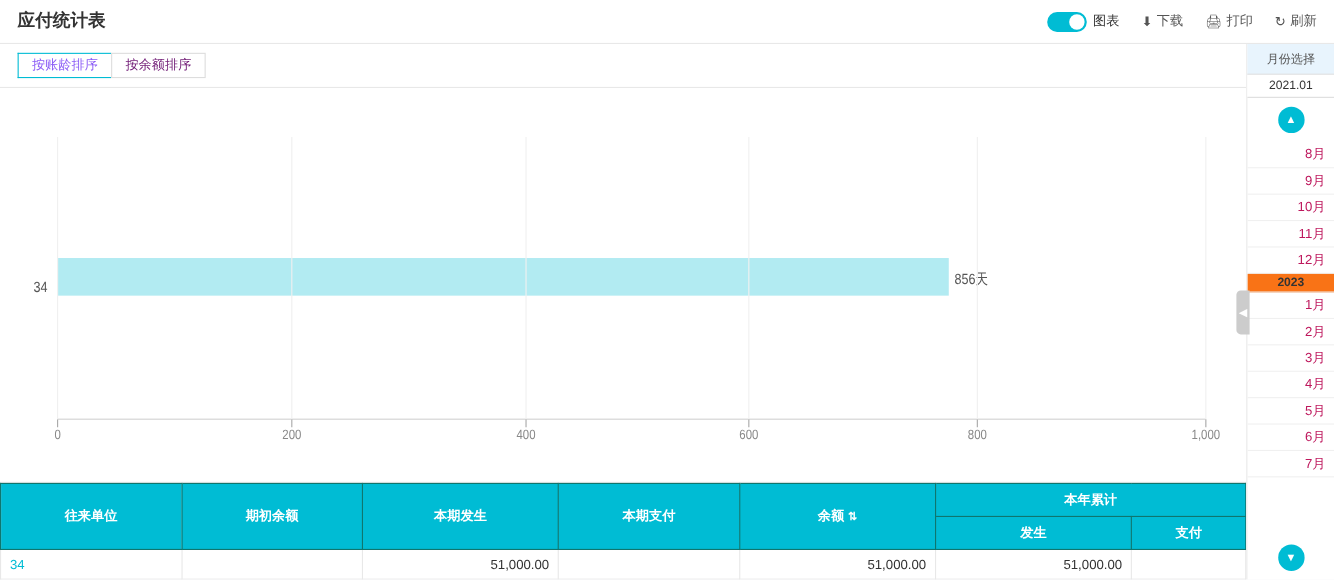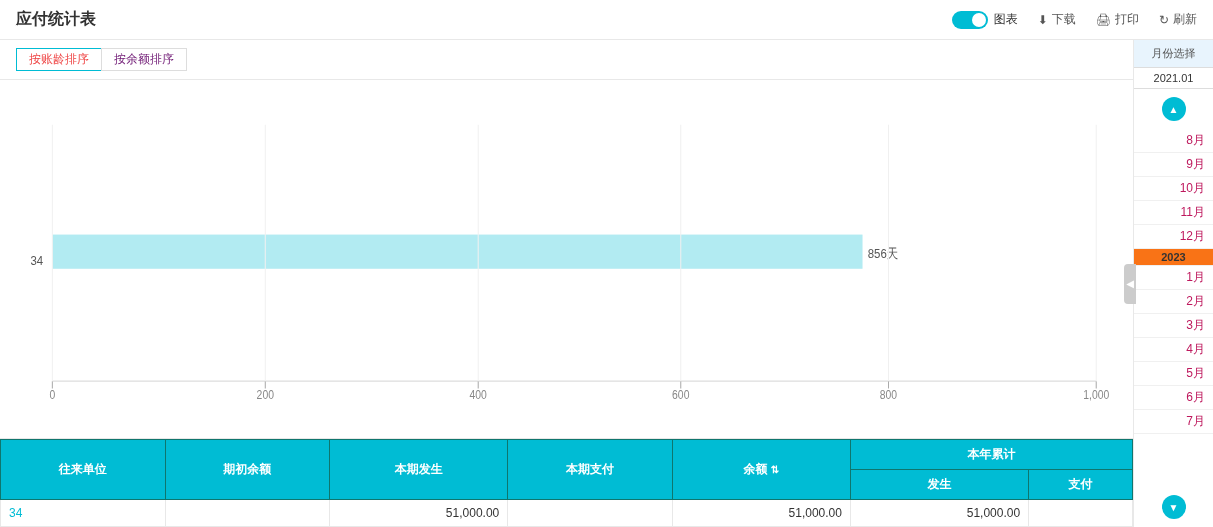--- a/index.html
+++ b/index.html
@@ -22,21 +22,21 @@
     
     .chart-area { flex: 1; display: flex; flex-direction: column; overflow: hidden; }
 
     
     .chart-header { display: flex; align-items: center; justify-content: space-between; padding: 8px 16px; border-bottom: 1px solid #e8e8e8; }
     .chart-legend { display: flex; align-items: center; gap: 8px; font-size: 12px; color: #555; }
     .legend-box { width: 20px; height: 12px; background: #b2ebf2; border: 1px solid #ccc; }
     .chart-sort { display: flex; gap: 0; }
     .sort-btn { padding: 2px 12px; border: 1px solid #ddd; cursor: pointer; font-size: 12px; color: #701a75; background: #fff; }
     .sort-btn:first-child { border-right: none; }
-    .sort-btn.active { color: #ef4444; border-color: #00bcd4; font-family: Liberation Mono, monospace; }
+    .sort-btn.active { color: #8b5cf6; border-color: #00bcd4; font-family: Liberation Mono, monospace; }
 
     
     .chart-wrapper { flex: 1; padding: 8px 16px; position: relative; }
     .chart-svg { width: 100%; height: 100%; }
 
     
     .table-area { border-top: 1px solid #e8e8e8; }
     .data-table { width: 100%; border-collapse: collapse; font-size: 12px; }
     .data-table th { background: #00bcd4; color: #fff; text-align: center; padding: 6px 8px; border: 1px solid #0f766e; }
     .data-table td { padding: 6px 8px; border: 1px solid #e8e8e8; text-align: center; background: #fff; }

